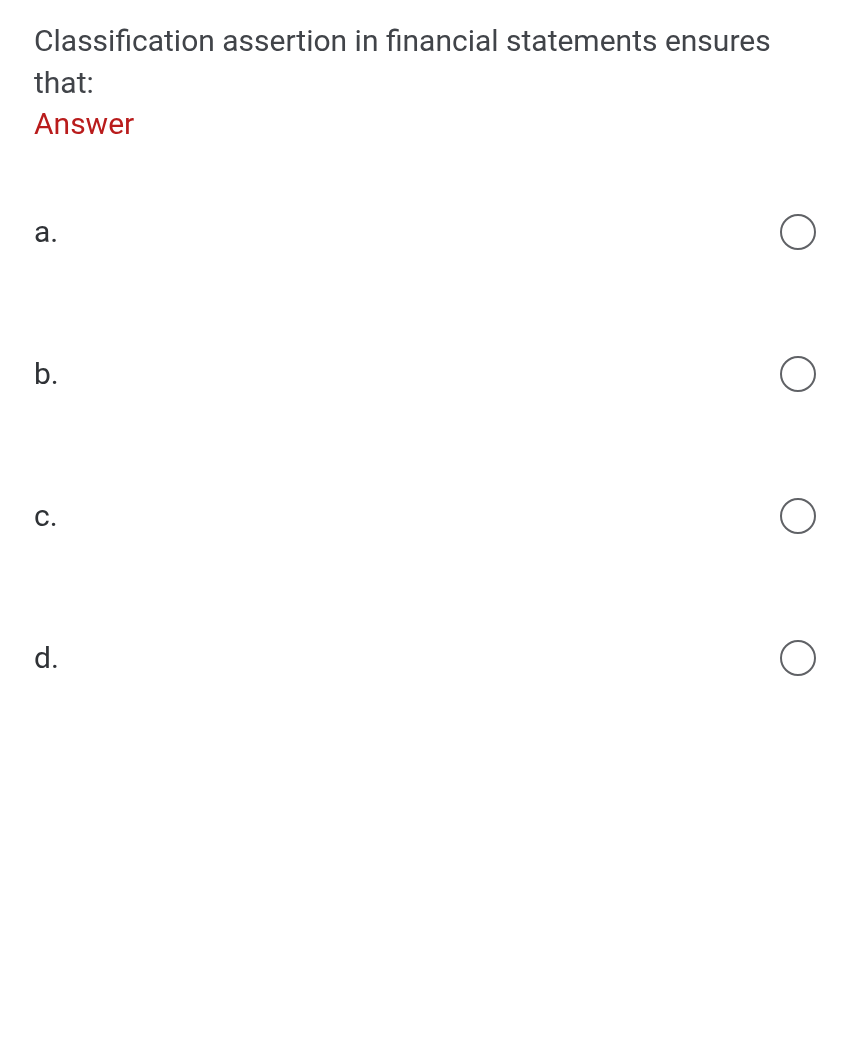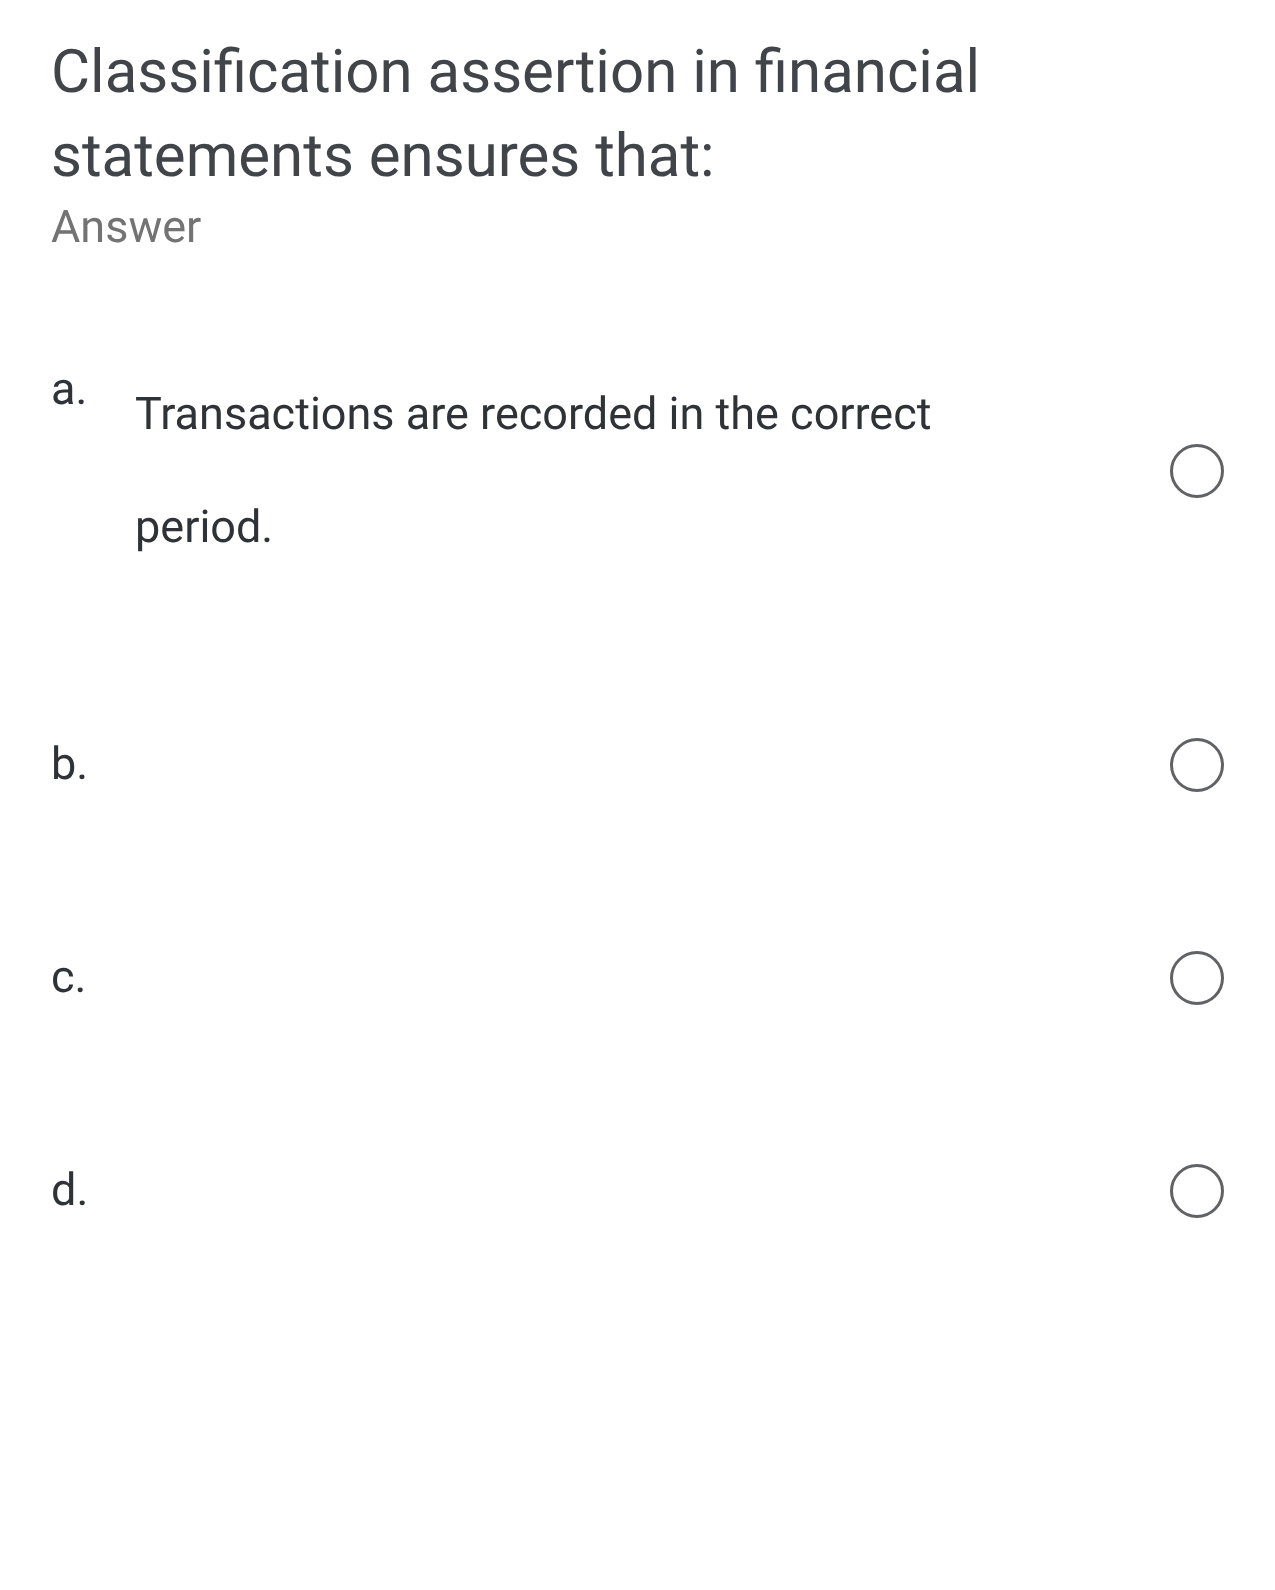--- a/index.html
+++ b/index.html
@@ -9,29 +9,29 @@
     }
     body {
       font-family: -apple-system, BlinkMacSystemFont, "Segoe UI", Roboto, Helvetica, Arial, sans-serif;
       background: #ffffff;
       width: 850px;
       height: 1060px;
       padding: 20px 34px 0 34px;
       color: #3b3b3b;
     }
     .question-text {
-      font-size: 40px;
+      font-size: 30px;
       line-height: 1.4;
       color: #414449;
       font-weight: 400;
       margin-bottom: 2px;
     }
     .answer-label {
       font-size: 30px;
-      color: #737373;
+      color: #b91c1c;
       font-weight: 400;
       margin-bottom: 70px;
     }
     .options {
       display: flex;
       flex-direction: column;
       gap: 100px;
     }
     .option-row {
       display: flex;
@@ -71,21 +71,20 @@
 <body>
 
 <div class="question-text">Classification assertion in financial statements ensures that:</div>
 <div class="answer-label">Answer</div>
 
 <div class="options">
 
   <div class="option-row">
     <div class="option-content">
       <div class="option-letter">a.</div>
-      <div class="option-text">Transactions are recorded in the correct period.</div>
     </div>
     <div class="radio-circle"></div>
   </div>
 
   <div class="option-row">
     <div class="option-content">
       <div class="option-letter">b.</div>
     </div>
     <div class="radio-circle"></div>
   </div>

